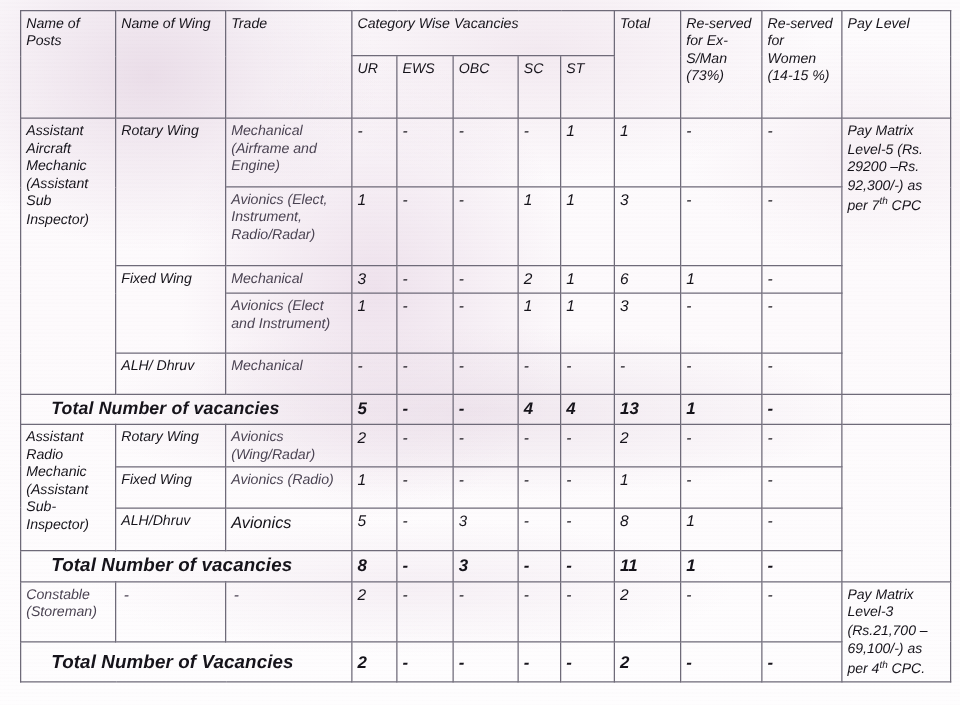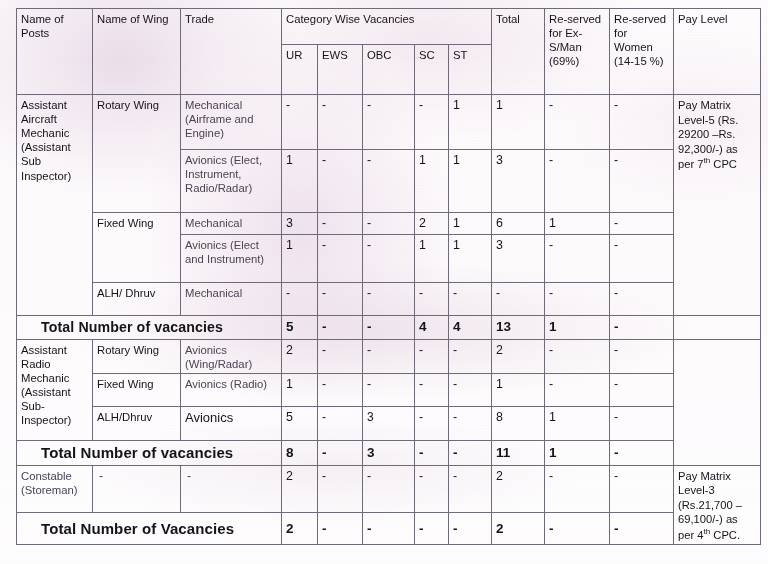--- a/index.html
+++ b/index.html
@@ -48,20 +48,21 @@
   table.vac {
     position: absolute;
     left: 16px;
     top: 8px;
     width: 744px;
     border-collapse: collapse;
     table-layout: fixed;
     font-size: 11.3px;
     color: #15131a;
     line-height: 1.25;
+    font-style: italic;
   }
   table.vac td, table.vac th {
     border: 1px solid #6e6a78;
     padding: 3px 4px 2px 4px;
     vertical-align: top;
     text-align: left;
     font-weight: normal;
     background: transparent;
   }
   .hdr {
@@ -157,21 +158,21 @@
         <col class="c-pay">
   </colgroup>
 
   <thead>
     <tr style="height:36px;">
       <th rowspan="2" class="hdr justify">Name of Posts</th>
       <th rowspan="2" class="hdr">Name of Wing</th>
       <th rowspan="2" class="hdr">Trade</th>
       <th colspan="5" class="hdr-center">Category Wise Vacancies</th>
       <th rowspan="2" class="hdr-center" style="vertical-align:top;">Total</th>
-      <th rowspan="2" class="hdr">Re-served for Ex-S/Man (69%)</th>
+      <th rowspan="2" class="hdr">Re-served for Ex-S/Man (73%)</th>
       <th rowspan="2" class="hdr">Re-served for Women (14-15 %)</th>
       <th rowspan="2" class="hdr">Pay Level</th>
     </tr>
     <tr style="height:50px;">
       <th class="hdr">UR</th>
       <th class="hdr">EWS</th>
       <th class="hdr">OBC</th>
       <th class="hdr">SC</th>
       <th class="hdr">ST</th>
     </tr>

